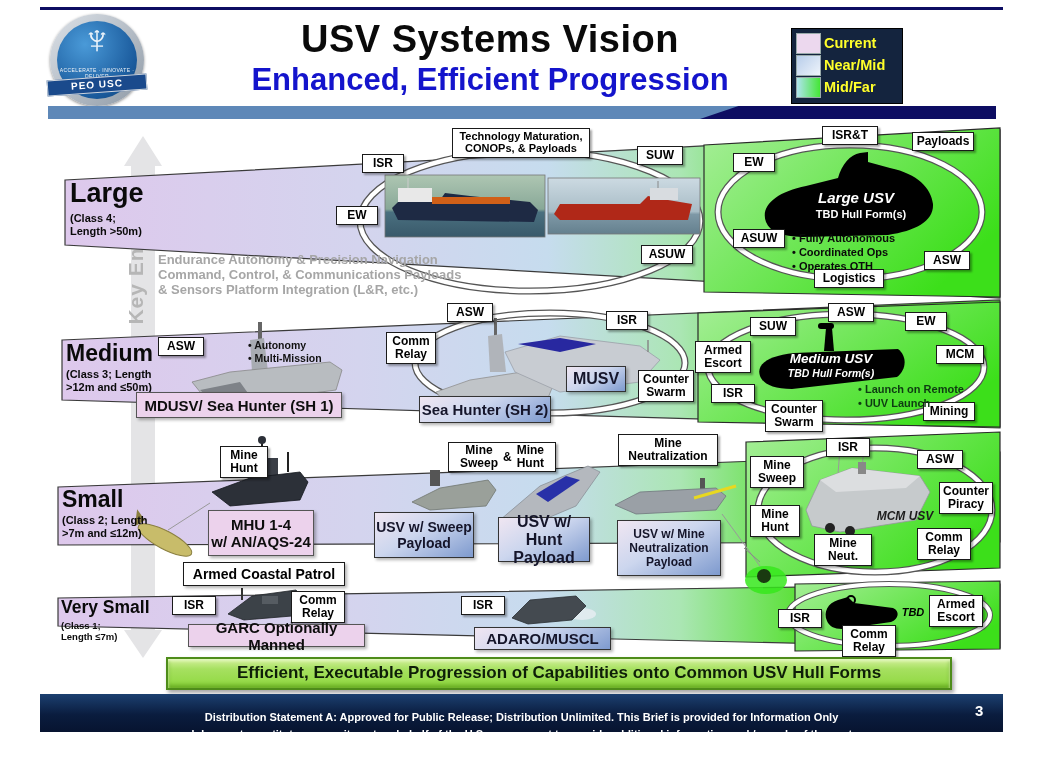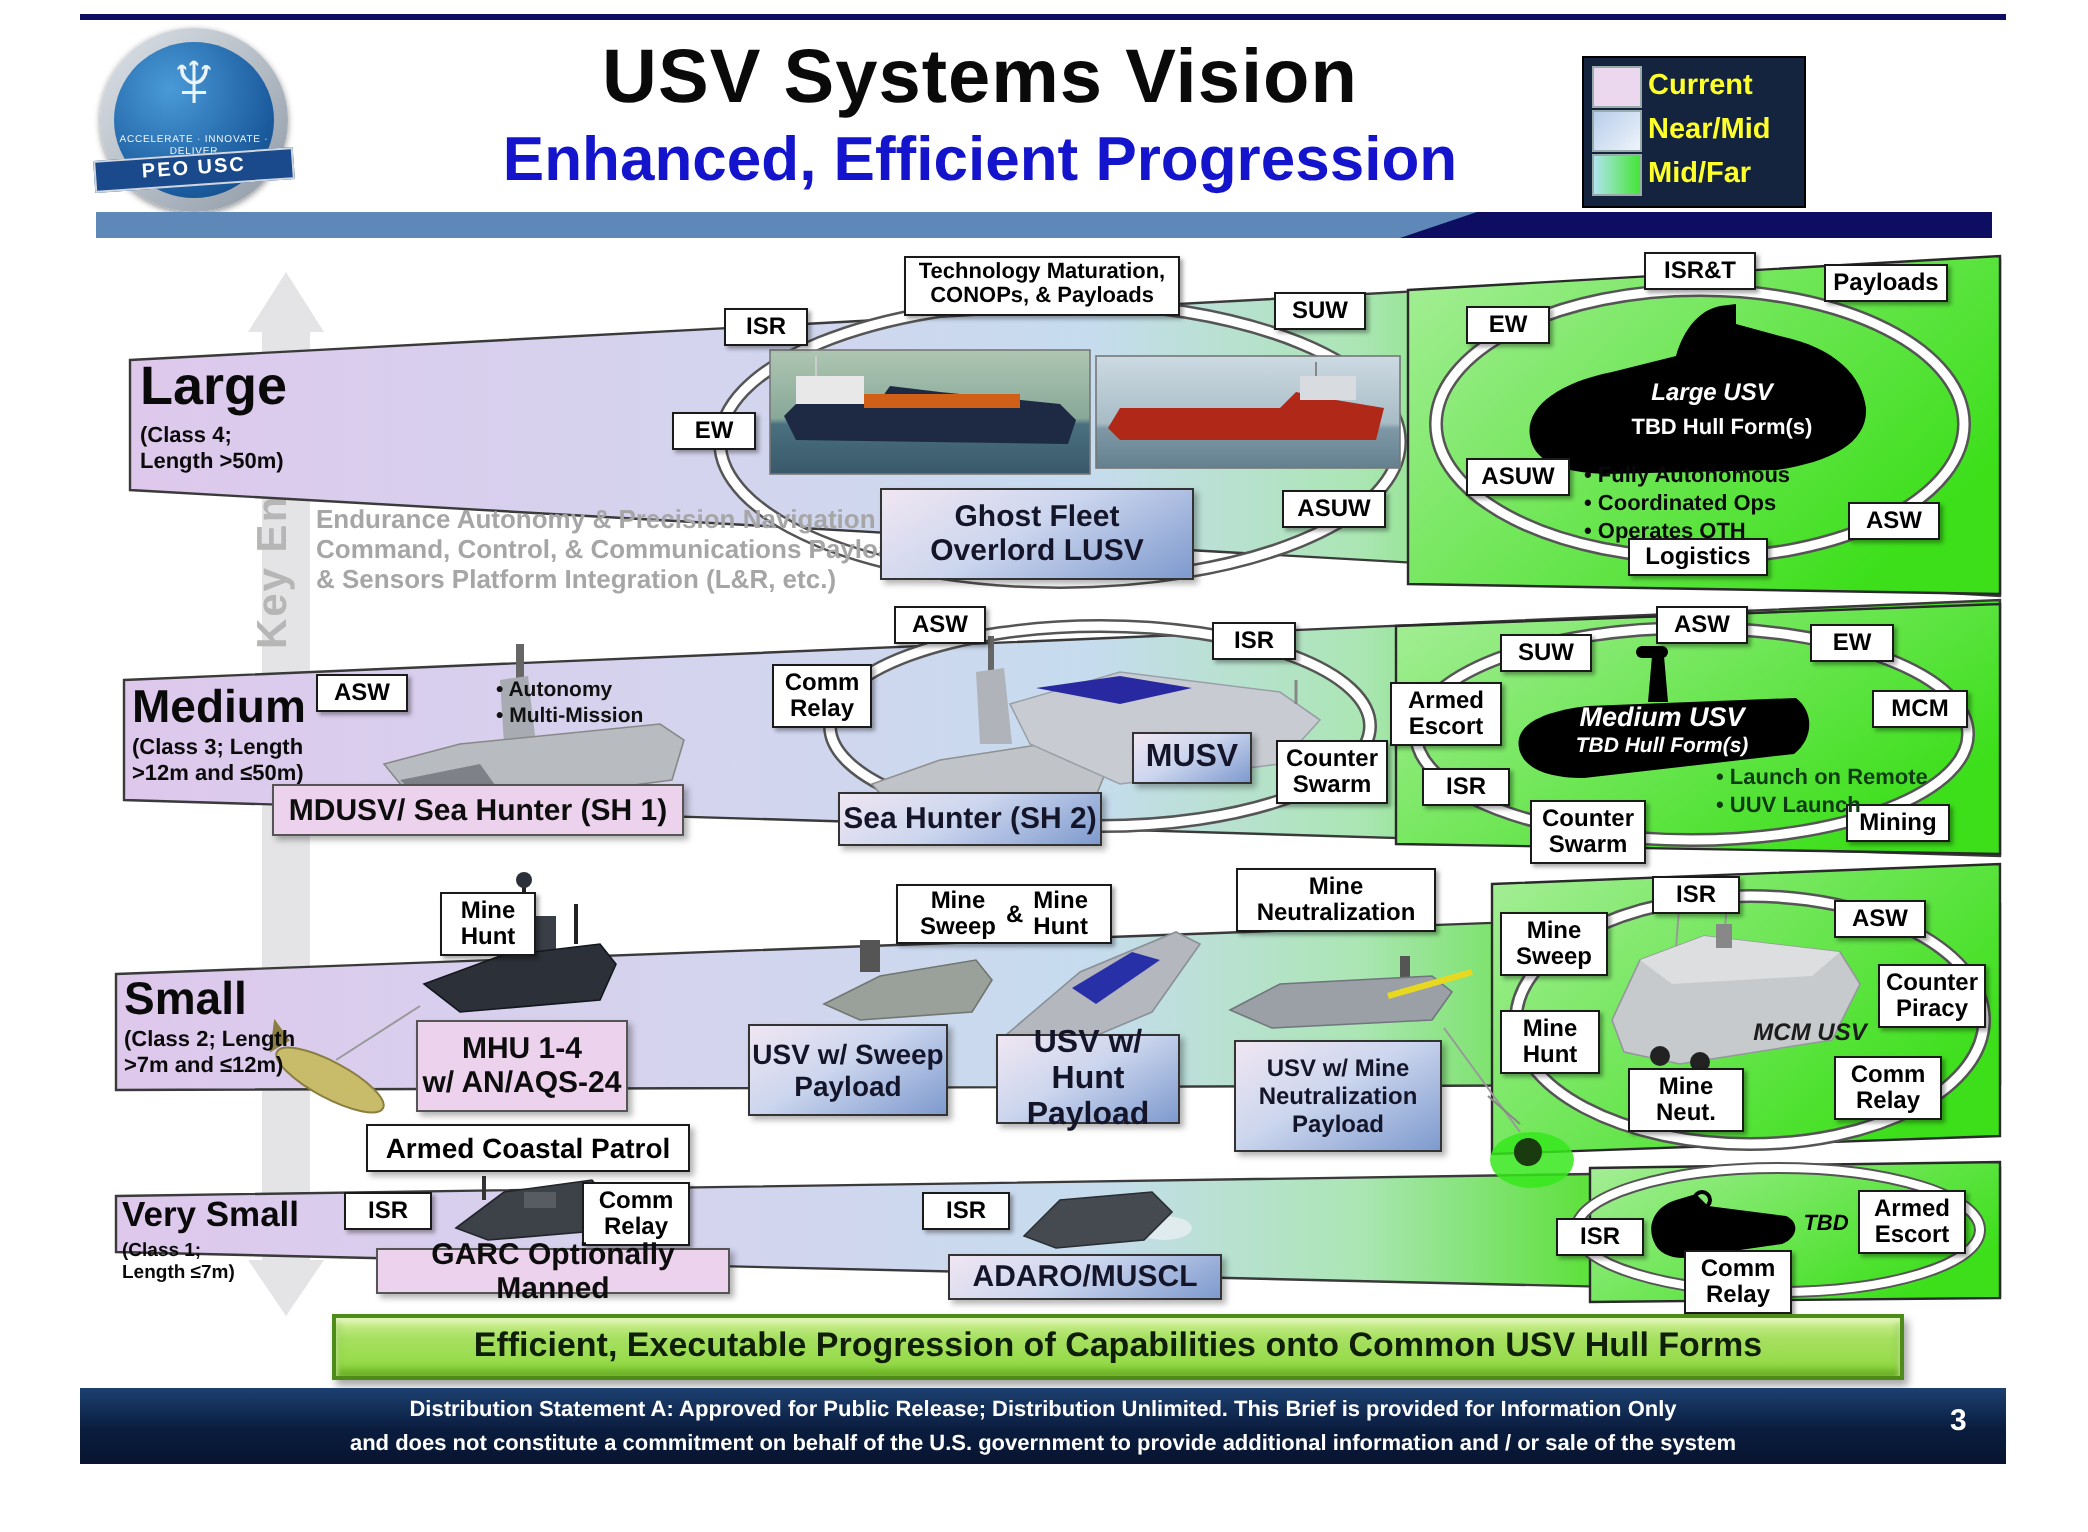--- a/index.html
+++ b/index.html
@@ -48,21 +48,21 @@
   .pbox.white{background:#fff;border-color:#1a1a1a;color:#000;}
   .bullets{font-weight:bold;font-size:11px;line-height:1.25;z-index:6;text-align:left;}
   .silname{font-style:italic;font-weight:bold;color:#fff;text-align:center;z-index:6;}
   .enablers{font-weight:bold;font-size:13px;line-height:1.16;color:#a6a6a6;z-index:6;}
   .sweepamp{display:flex;gap:5px;align-items:center;justify-content:center;}
   
   #banner{left:145px;top:657px;width:786px;height:33px;background:linear-gradient(180deg,#d2f09a 0%,#a6e060 35%,#8ed83e 100%);
           border:2px solid #4e8c1a;box-sizing:border-box;text-align:center;font-size:17px;font-weight:bold;color:#0e1e08;
           line-height:28px;box-shadow:2px 3px 4px rgba(0,0,0,.35), inset 0 2px 3px #e4f8c0, inset 0 -3px 4px #66aa22;z-index:7;margin-left:21px;}
   #footer{left:40px;top:694px;width:963px;height:38px;background:linear-gradient(180deg,#1c4070,#0a1c3e 55%,#071430);
-          color:#fff;text-align:center;font-size:11px;font-weight:bold;line-height:1.5;padding-top:3px;box-sizing:border-box;z-index:7;}
+          color:#fff;text-align:center;font-size:11px;font-weight:bold;line-height:1.5;padding-top:15px;box-sizing:border-box;z-index:7;}
   #page-num{left:975px;top:702px;width:24px;color:#fff;font-size:15px;font-weight:bold;z-index:8;}
   #diagram-svg{left:0;top:0;z-index:1;}
 </style>
 </head>
 <body>
 
 <div id="slide">
 
   <div class="abs" id="top-rule"></div>
   <div class="abs" id="title">USV Systems Vision</div>
@@ -270,29 +270,27 @@
   <div class="abs rowhdr-big pre" style="left:61px;top:597px;font-size:17.5px;">Very Small</div>
   <div class="abs rowhdr-sub pre" style="left:61px;top:621px;font-size:9.5px;">(Class 1;
 Length ≤7m)</div>
 
   <div class="abs cap pre" style="left:362px;top:154px;width:42px;">ISR</div>
   <div class="abs cap pre sm" style="left:452px;top:128px;width:138px;">Technology Maturation,
 CONOPs, &amp; Payloads</div>
   <div class="abs cap pre" style="left:637px;top:146px;width:46px;">SUW</div>
   <div class="abs cap pre" style="left:336px;top:206px;width:42px;">EW</div>
   <div class="abs cap pre" style="left:641px;top:245px;width:52px;">ASUW</div>
-  <div class="abs pbox grad pre" style="left:440px;top:244px;width:157px;height:46px;font-size:15px;">Ghost Fleet
-Overlord LUSV</div>
   <div class="abs cap pre" style="left:733px;top:153px;width:42px;">EW</div>
   <div class="abs cap pre" style="left:822px;top:126px;width:56px;">ISR&amp;T</div>
   <div class="abs cap pre" style="left:912px;top:132px;width:62px;">Payloads</div>
   <div class="abs cap pre" style="left:733px;top:229px;width:52px;">ASUW</div>
   <div class="abs cap pre" style="left:924px;top:251px;width:46px;">ASW</div>
   <div class="abs cap pre" style="left:814px;top:269px;width:70px;">Logistics</div>
-  <div class="abs silname" style="left:795px;top:189px;width:122px;font-size:12px;">Large USV</div>
+  <div class="abs silname" style="left:795px;top:189px;width:122px;font-size:15px;">Large USV</div>
   <div class="abs silname" style="left:800px;top:208px;width:122px;font-size:11px;font-style:normal;">TBD Hull Form(s)</div>
   <div class="abs bullets pre" style="left:792px;top:232px;width:116px;color:#0a0a0a;">• Fully Autonomous
 • Coordinated Ops
 • Operates OTH</div>
 
   <div class="abs cap pre" style="left:158px;top:337px;width:46px;">ASW</div>
   <div class="abs bullets pre" style="left:248px;top:339px;width:90px;font-size:10.5px;color:#111;">• Autonomy
 • Multi-Mission</div>
   <div class="abs pbox pink" style="left:136px;top:392px;width:206px;height:26px;font-size:15px;">MDUSV/ Sea Hunter (SH 1)</div>
   <div class="abs cap pre" style="left:386px;top:332px;width:50px;">Comm

